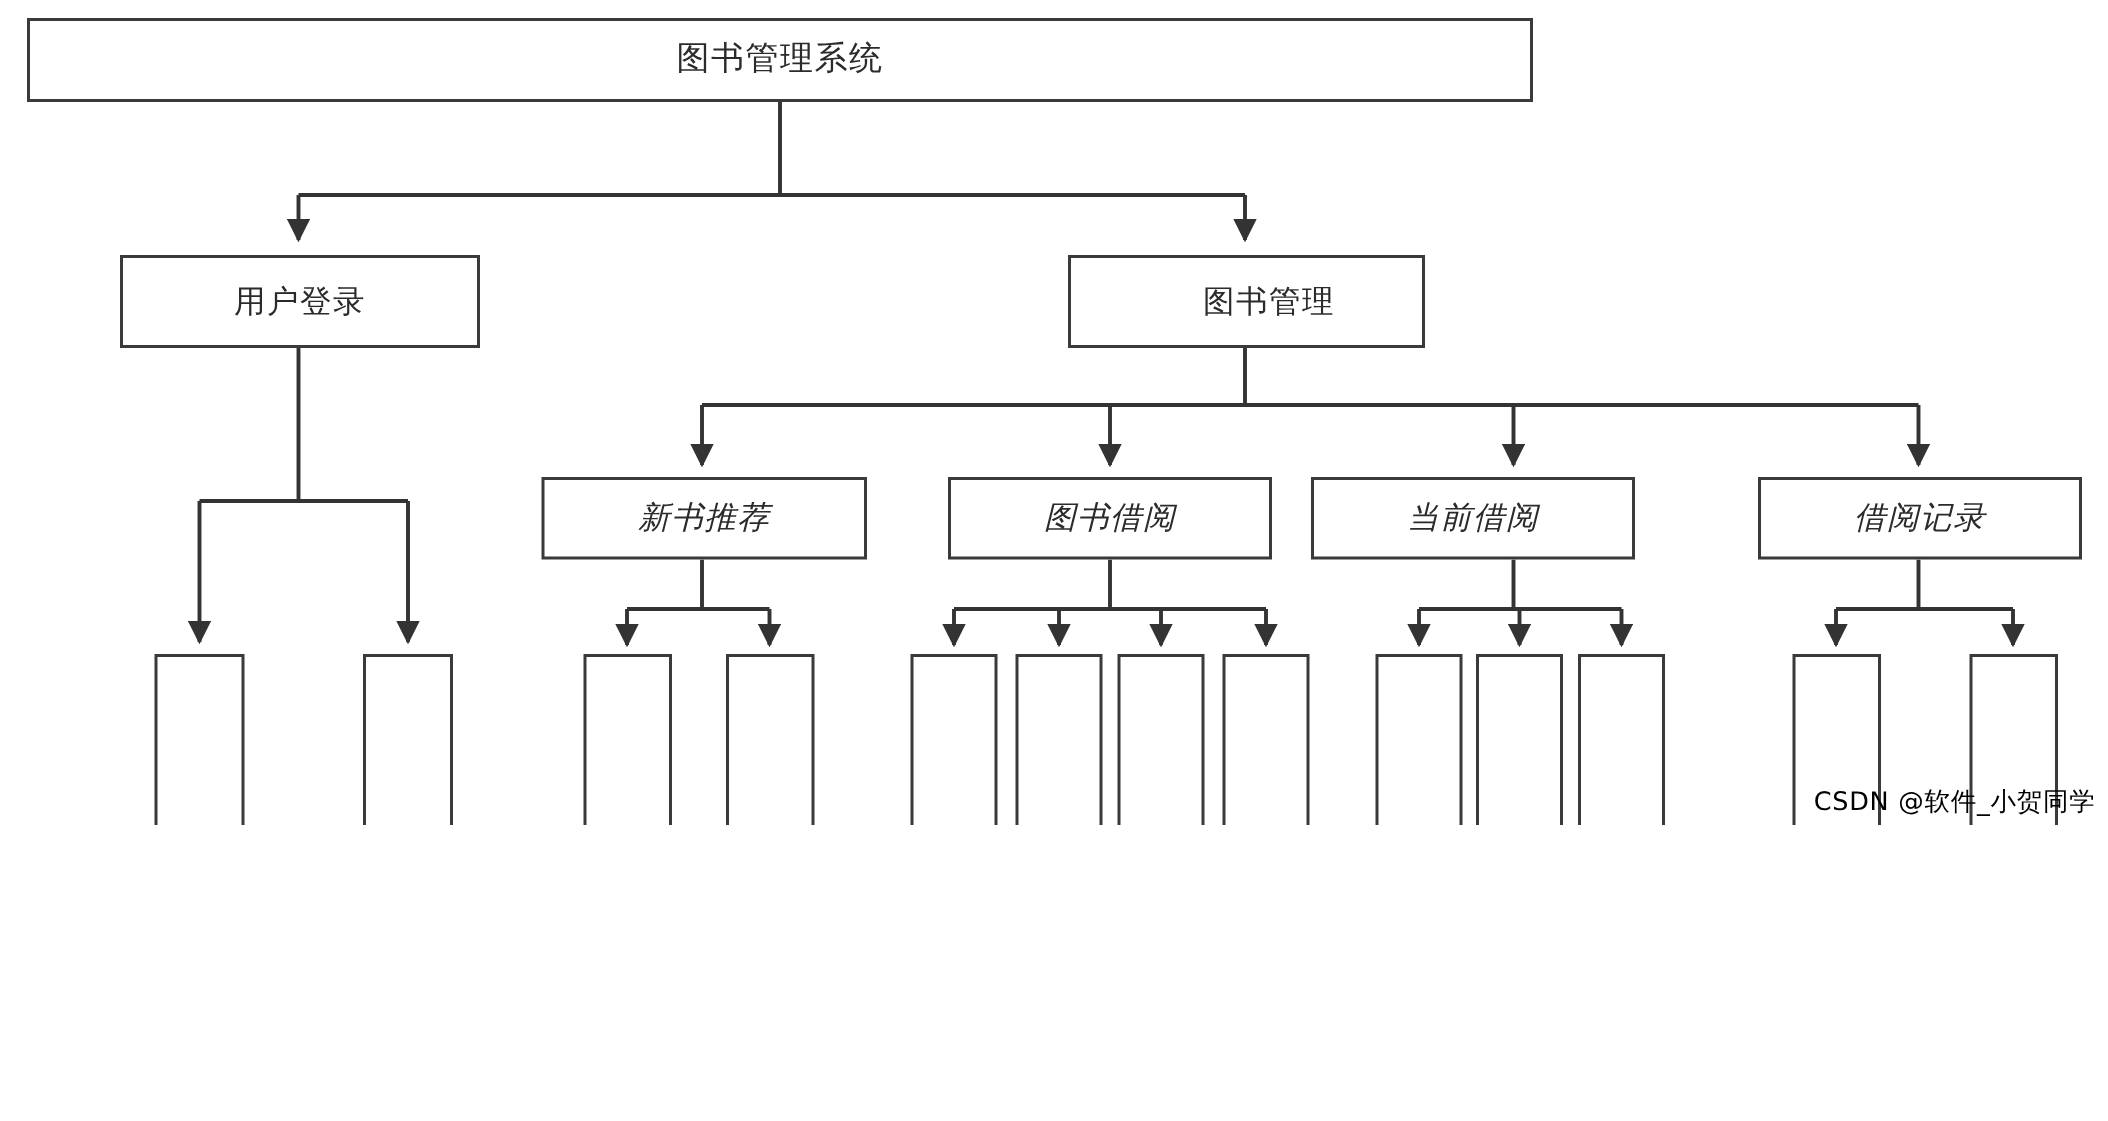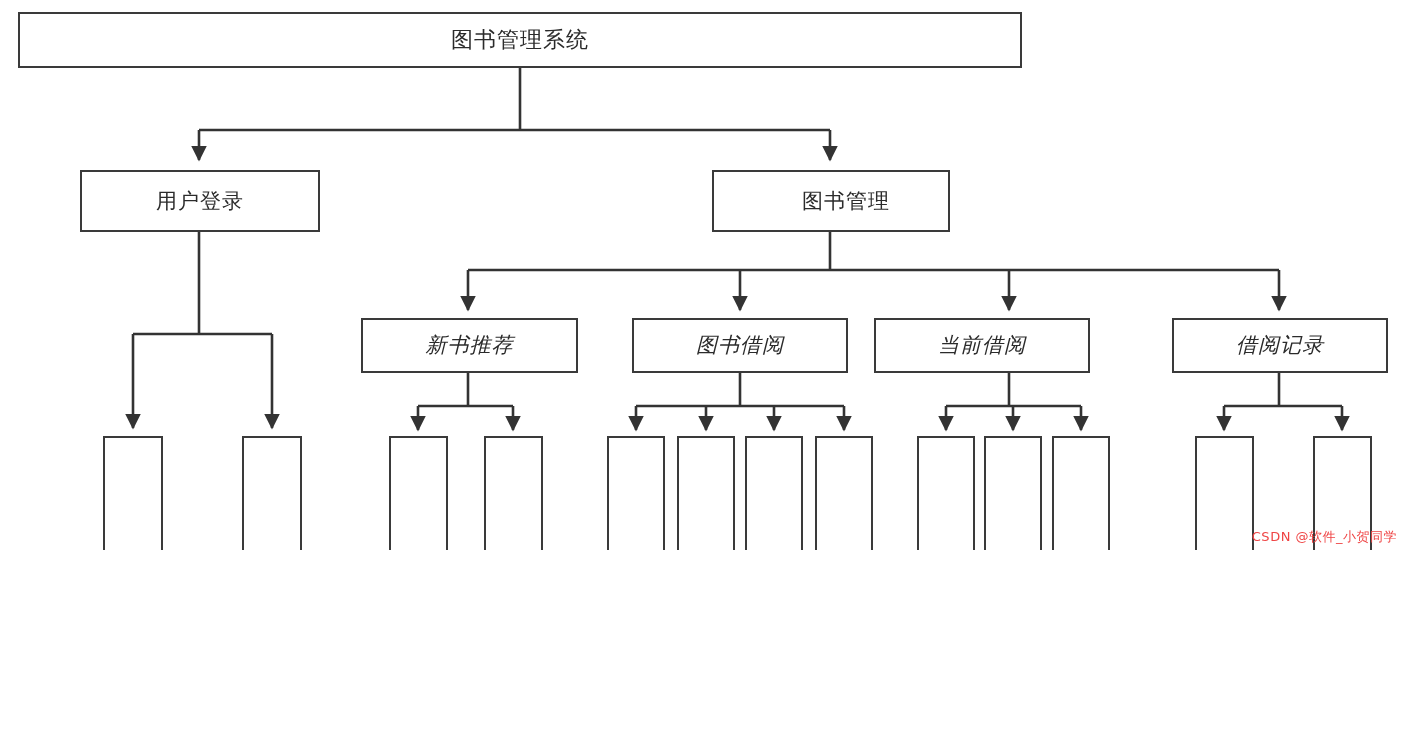--- a/index.html
+++ b/index.html
@@ -54,22 +54,22 @@
     line-height: 1.05;
   }
   .node-label {
     display: block;
     white-space: nowrap;
   }
   .watermark {
     position: absolute;
     right: 8px;
     bottom: 4px;
-    font-size: 13px;
-    color: #ef4444;
+    font-size: 17px;
+    color: #000000;
     letter-spacing: 0.5px;
     white-space: nowrap;
     user-select: none;
   }
 </style>
 </head>
 <body>
 
 <div id="diagram-root">
 

